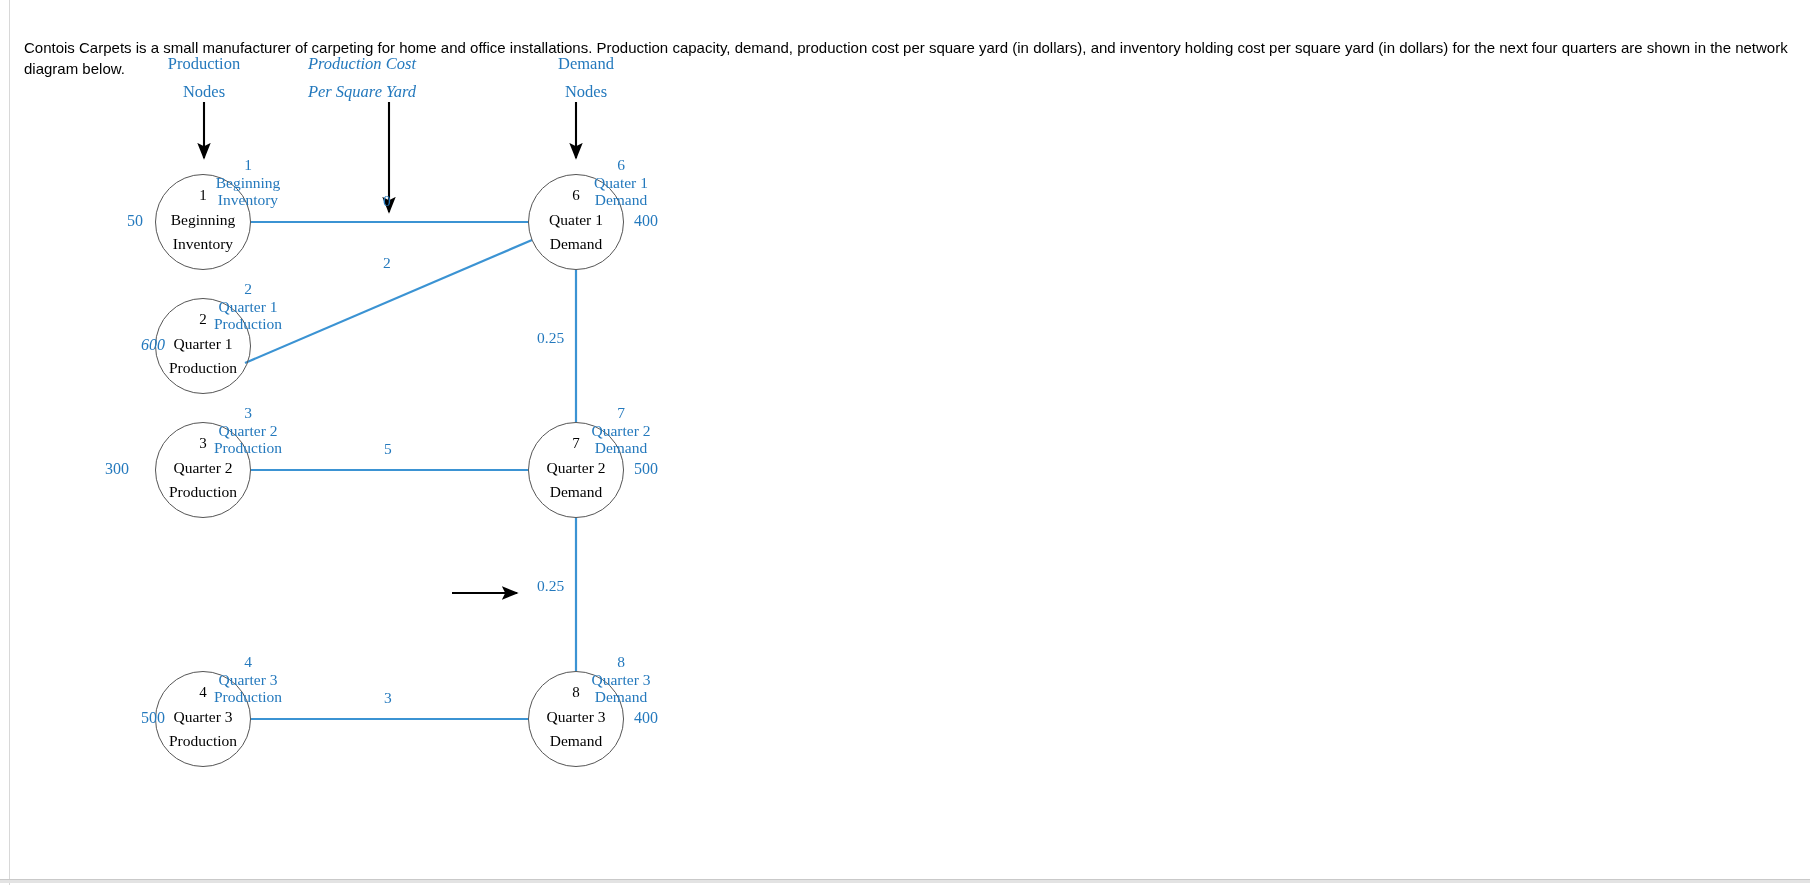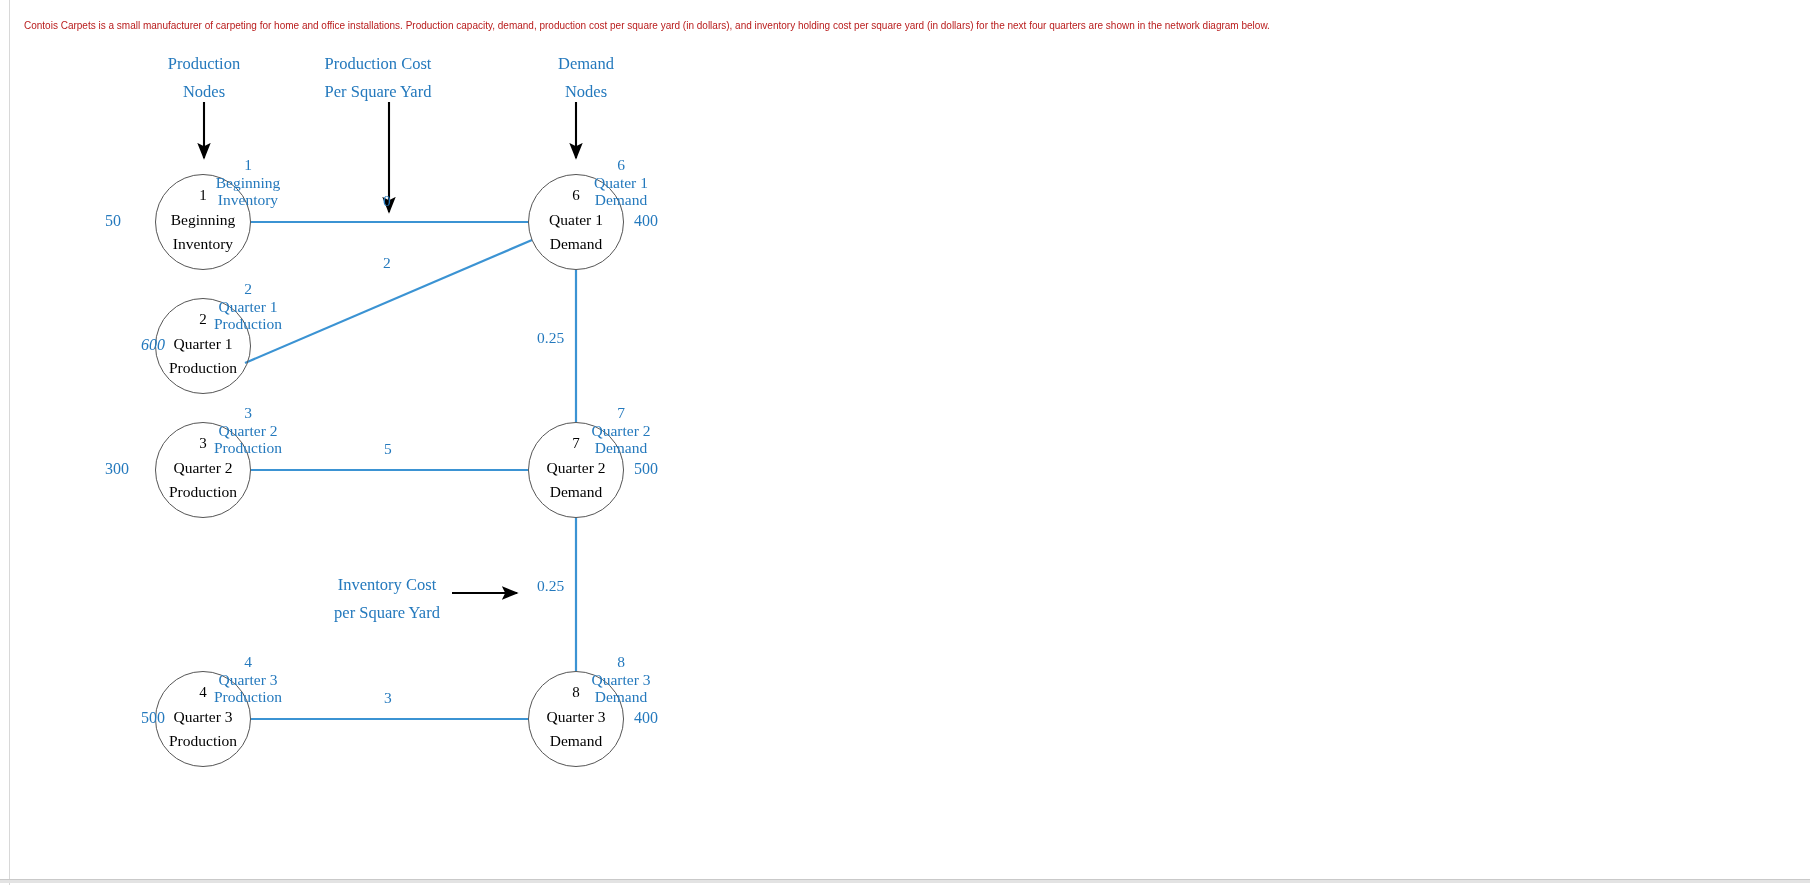--- a/index.html
+++ b/index.html
@@ -35,25 +35,25 @@
     left: 0; top: 879px;
     width: 1810px; height: 3px;
     background: #e3e3e3;
     border-top: 1px solid #c9c9c9;
   }
 
   
   .intro {
     position: absolute;
     left: 24px;
-    top: 5px;
+    top: 22px;
     width: 1770px;
-    font-size: 10px;
+    font-size: 15px;
     line-height: 21px;
-    color: #b91c1c;
+    color: #000000;
     font-family: "Liberation Sans", sans-serif;
   }
 
   
   #diagram {
     position: absolute;
     left: 0; top: 40px;
     width: 1810px;
     height: 845px;
   }
@@ -170,36 +170,36 @@
       <g id="arrow-lines">
           <line x1="204" y1="62" x2="204" y2="118" stroke="#000000" stroke-width="2.1" marker-end="url(#ah)"></line>
           <line x1="389" y1="62" x2="389" y2="172" stroke="#000000" stroke-width="2.1" marker-end="url(#ah)"></line>
           <line x1="576" y1="62" x2="576" y2="118" stroke="#000000" stroke-width="2.1" marker-end="url(#ah)"></line>
           <line x1="452" y1="553" x2="517" y2="553" stroke="#000000" stroke-width="2.1" marker-end="url(#ah)"></line>
         </g>
     </svg>
 
     <div id="col-heads">
         <div class="col-head" style="left: 146px; top: 10px; width: 116px;"><span class="l1">Production</span><span class="l2">Nodes</span></div>
-        <div class="col-head" style="left: 320px; top: 10px; width: 116px;"><span class="l1">Production Cost</span><span class="l2">Per Square Yard</span></div>
+        <div class="col-head" style="left: 304px; top: 10px; width: 116px; font-style: italic;"><span class="l1">Production Cost</span><span class="l2">Per Square Yard</span></div>
         <div class="col-head" style="left: 528px; top: 10px; width: 116px;"><span class="l1">Demand</span><span class="l2">Nodes</span></div>
       </div>
     <div id="node-layer">
         <div class="node" style="left: 155px; top: 134px;"></div>
         <div class="node-black" style="left: 133px; top: 143px;">
           <span class="idx">1</span>
           <span class="l1" style="display: block;">Beginning</span>
           <span class="l2" style="display: block;">Inventory</span>
         </div>
         <div class="node-blue" style="left: 183px; top: 116px;">
           <span class="idx">1</span>
           <span class="l1">Beginning</span>
           <span class="l2">Inventory</span>
         </div>
-        <div class="side-val" style="left: 105px; width: 60px; text-align: left; top: 172px;">50</div>
+        <div class="side-val" style="left: 105px; width: 60px; text-align: center; top: 172px;">50</div>
         <div class="node" style="left: 155px; top: 258px;"></div>
         <div class="node-black" style="left: 133px; top: 267px;">
           <span class="idx">2</span>
           <span class="l1" style="display: block;">Quarter 1</span>
           <span class="l2" style="display: block;">Production</span>
         </div>
         <div class="node-blue" style="left: 183px; top: 240px;">
           <span class="idx">2</span>
           <span class="l1">Quarter 1</span>
           <span class="l2">Production</span>
@@ -268,20 +268,16 @@
       </div>
     <div id="edge-labels">
         <div class="edge-label" style="left: 383px; top: 152px;">0</div>
         <div class="edge-label" style="left: 383px; top: 214px;">2</div>
         <div class="edge-label" style="left: 537px; top: 289px;">0.25</div>
         <div class="edge-label" style="left: 384px; top: 400px;">5</div>
         <div class="edge-label" style="left: 537px; top: 537px;">0.25</div>
         <div class="edge-label" style="left: 384px; top: 649px;">3</div>
       </div>
 
-    <div class="inv-note" id="inv-note" style="left: 322px; top: 531px; width: 130px;">
-      <span class="l1">Inventory Cost</span>
-      <span class="l2">per Square Yard</span>
-    </div>
   </div>
 
   <div class="bottom-rule"></div>
 </div>
 
 </body></html>

